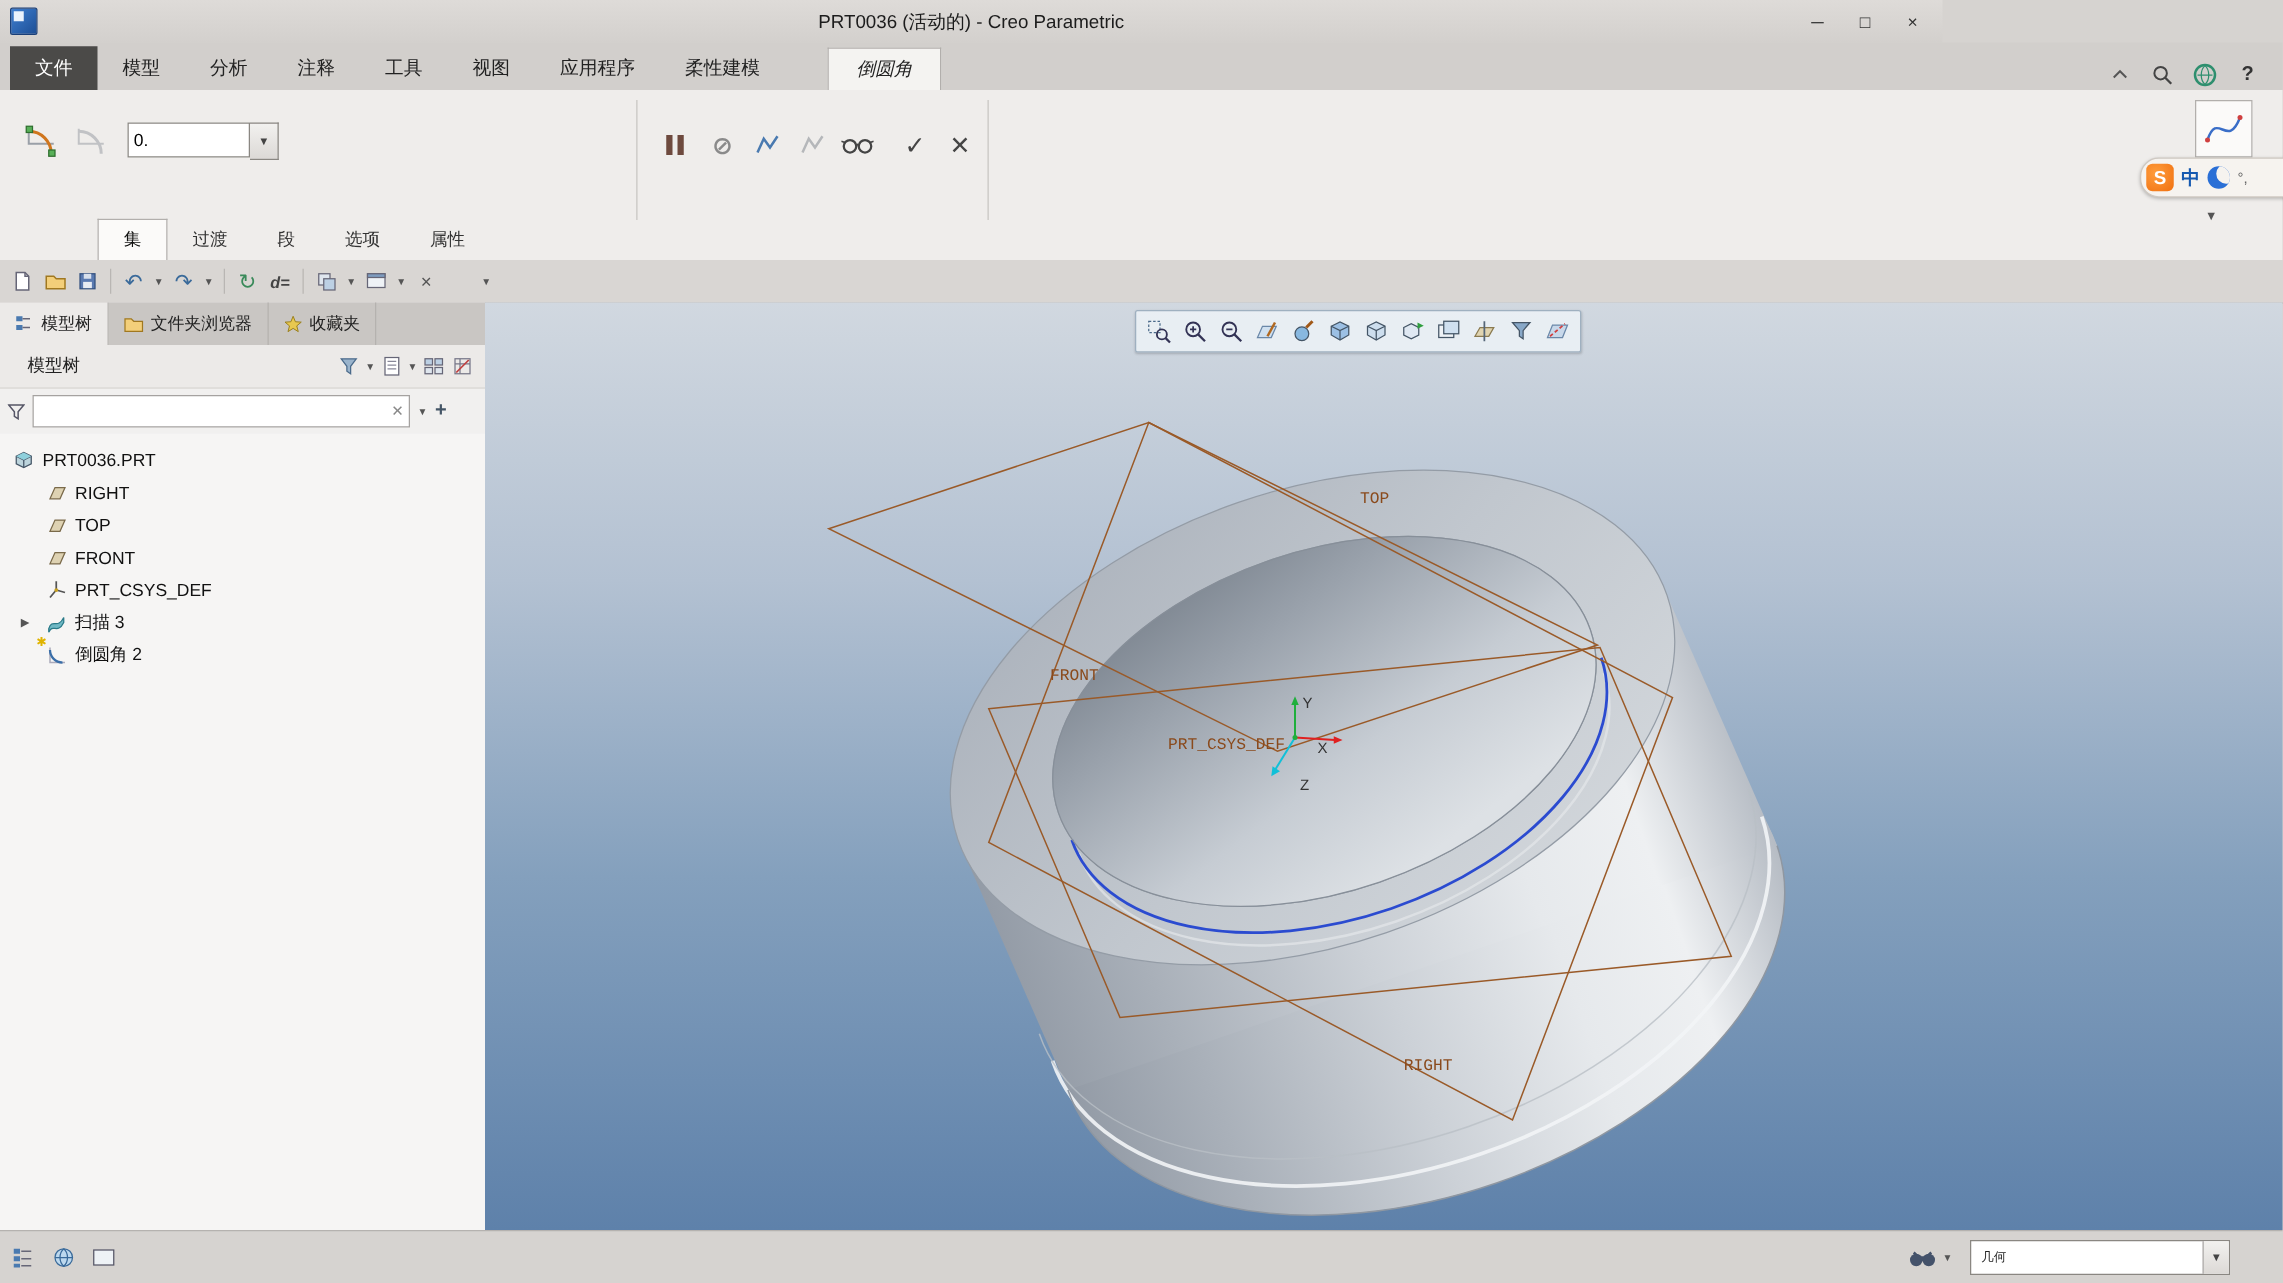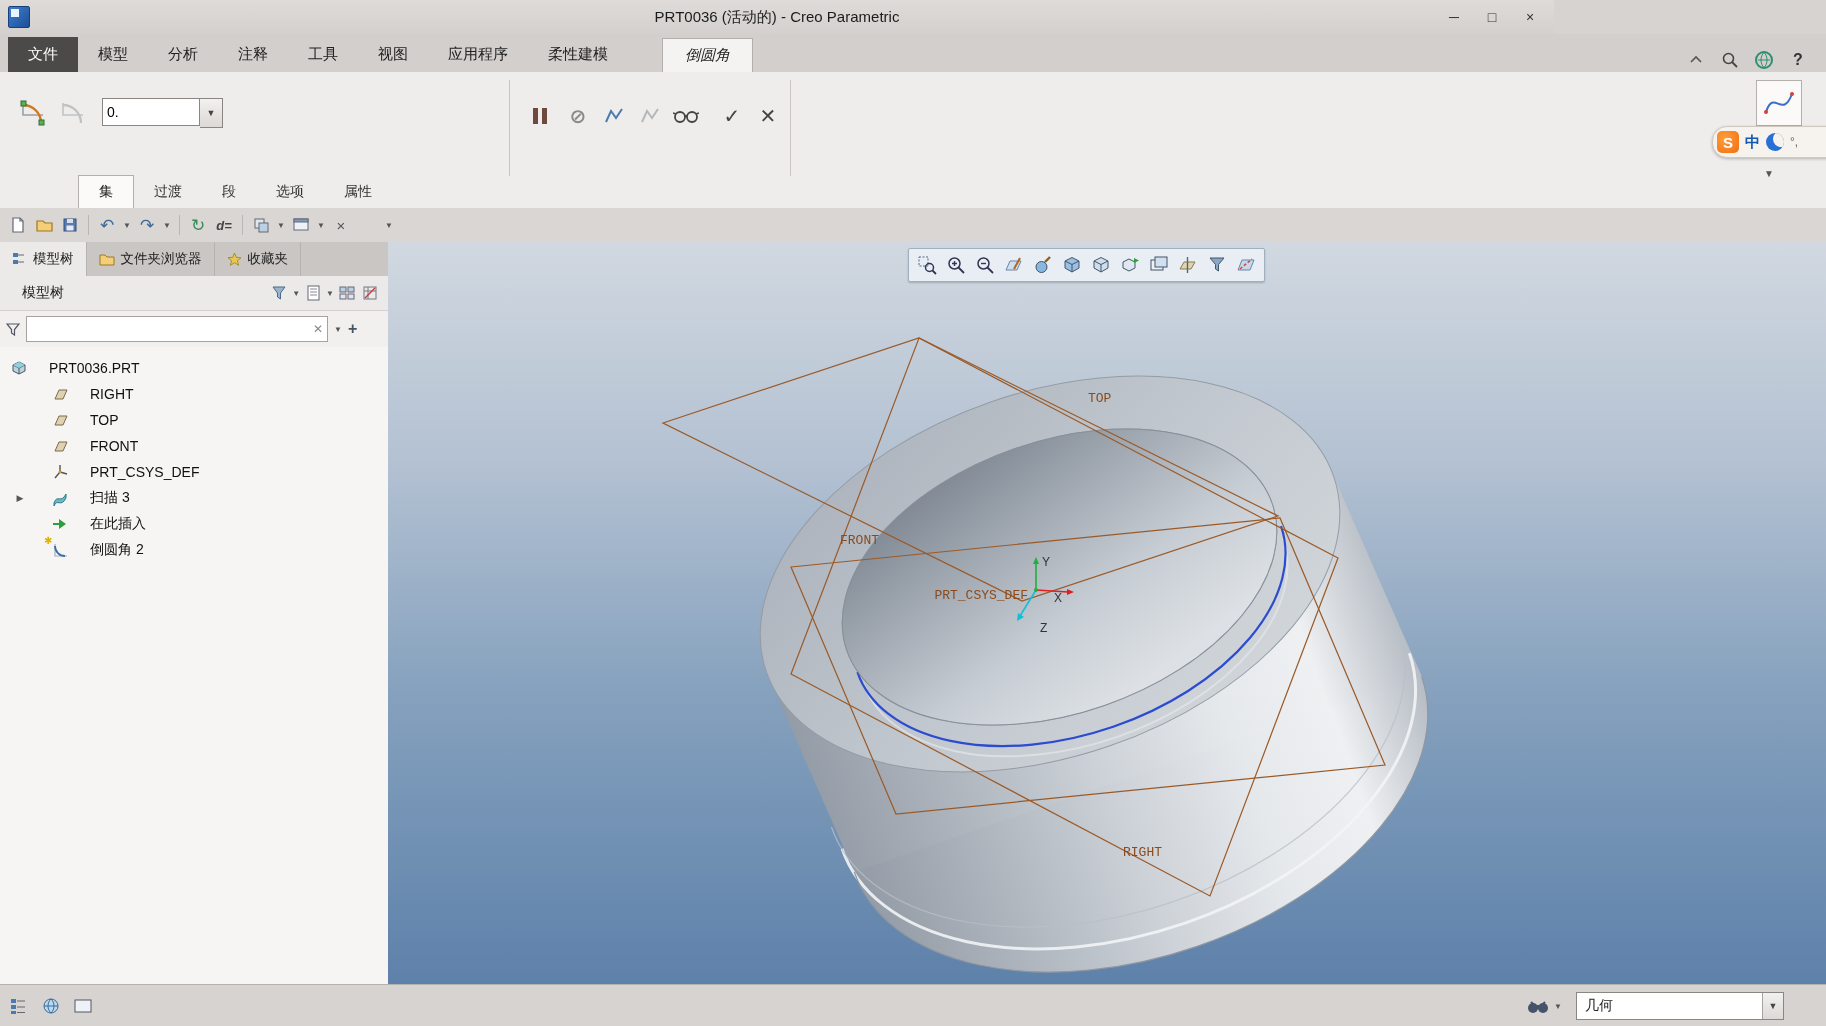--- a/index.html
+++ b/index.html
@@ -67,41 +67,41 @@
   #tree-header{height:34px;display:flex;align-items:center;background:#eceae8;border-bottom:1px solid #d4d1ce;}
   #tree-title{font-size:14px;margin-left:22px;color:#222;}
   #tree-header-icons{margin-left:auto;display:flex;align-items:center;gap:3px;margin-right:8px;}
   .th-ico{width:20px;height:20px;display:flex;align-items:center;justify-content:center;}
   .th-dd{font-size:8px;color:#555;}
   #filter-row{height:36px;display:flex;align-items:center;padding:0 6px;gap:6px;background:#f1f0ef;}
   #filter-box{flex:0 0 300px;height:24px;background:#fff;border:1px solid #a5a2a0;display:flex;align-items:center;}
   #filter-input{border:none;outline:none;flex:1;height:20px;font-size:13px;padding:0 4px;background:transparent;}
   #filter-clear{width:18px;color:#888;font-size:12px;text-align:center;}
   #tree{padding-top:8px;font-size:14px;}
-  .trow{height:26px;display:flex;align-items:center;gap:21px;padding-left:10px;}
+  .trow{height:26px;display:flex;align-items:center;gap:6px;padding-left:10px;}
   .trow.child{padding-left:0;}
   .exp{width:20px;margin-left:10px;font-size:9px;color:#555;text-align:center;flex:0 0 20px;}
   .t-ico{width:18px;height:18px;flex:0 0 18px;display:flex;align-items:center;justify-content:center;position:relative;}
   .t-star{position:absolute;left:-7px;top:-6px;color:#e0b400;font-size:10px;}
   .t-label{white-space:nowrap;color:#111;}
   
   #viewport{left:388px;top:242px;width:1438px;height:742px;overflow:hidden;
     background:linear-gradient(180deg,#d1d8e0 0%,#b3c1d2 30%,#84a0bd 62%,#5e81aa 100%);}
   #vtoolbar{position:absolute;left:520px;top:6px;height:32px;display:flex;align-items:center;gap:3px;
     background:rgba(236,241,246,.88);border:1px solid #9fb0c0;border-radius:2px;padding:0 5px;box-shadow:0 1px 2px rgba(0,0,0,.2);}
   .vt-ico{width:26px;height:26px;display:flex;align-items:center;justify-content:center;border-radius:2px;}
   #model-svg{position:absolute;left:0;top:0;}
   
   #statusbar{left:0;top:984px;width:1826px;height:42px;background:#d6d3d0;border-top:1px solid #b5b2af;
     display:flex;align-items:center;}
   .sb-ico{width:26px;height:26px;display:flex;align-items:center;justify-content:center;margin-left:6px;}
   #sb-right{margin-left:auto;display:flex;align-items:center;margin-right:42px;gap:14px;}
   #find-wrap{display:flex;align-items:center;gap:3px;}
   #sel-filter{width:206px;height:26px;background:#fff;border:1px solid #8a8782;display:flex;align-items:center;}
-  #sel-filter span.val{flex:1;padding-left:8px;font-size:14px;color:#222;}
+  #sel-filter span.val{flex:1;padding-left:8px;font-size:10px;color:#222;}
   #sel-filter .dd{width:20px;height:100%;display:flex;align-items:center;justify-content:center;
     background:linear-gradient(#f2f1ef,#dcd9d6);border-left:1px solid #a5a2a0;font-size:9px;color:#444;}
   svg{display:block;}
 </style>
 </head>
 <body>
 
 <div id="titlebar" class="abs">
   <div id="app-icon"></div>
   <div id="title-text">PRT0036 (活动的) - Creo Parametric</div>
@@ -380,30 +380,20 @@
       <span class="t-label">PRT_CSYS_DEF</span>
     </div>
     <div class="trow child">
       <span class="exp">▶</span>
       <span class="t-ico">
         <svg width="16" height="16">
             <path d="M2 13 C5 4, 9 14, 14 4 L14 8 C9 18, 5 8, 2 16 Z" fill="#6fb8c4" stroke="#2a7a88" stroke-width="1"></path>
           </svg>
         </span>
       <span class="t-label">扫描 3</span>
-    </div>
-    <div class="trow child">
-      <span class="exp"></span>
-      <span class="t-ico">
-        <svg width="16" height="16">
-            <path d="M1 8 H8" stroke="#2e9e3e" stroke-width="2"></path>
-            <path d="M7 3 L14 8 L7 13 Z" fill="#2e9e3e"></path>
-          </svg>
-        </span>
-      <span class="t-label">在此插入</span>
     </div>
     <div class="trow child">
       <span class="exp"></span>
       <span class="t-ico">
         <span class="t-star">✱</span>
         <svg width="16" height="16">
             <path d="M3 2 L3 14 L15 14" stroke="#aab" stroke-width="1.2" fill="none"></path>
             <path d="M3 4 A10 10 0 0 0 13 14" stroke="#3a6ea8" stroke-width="1.8" fill="none"></path>
           </svg>
         </span>

